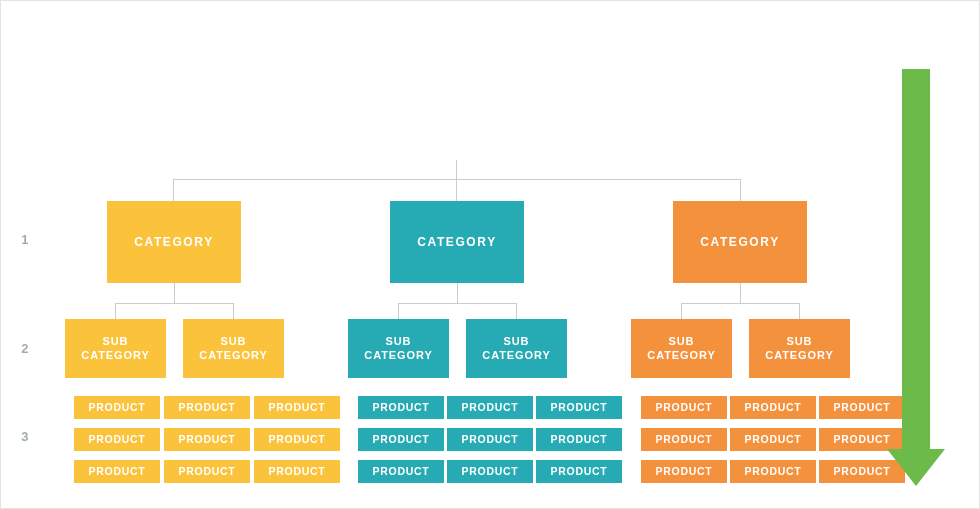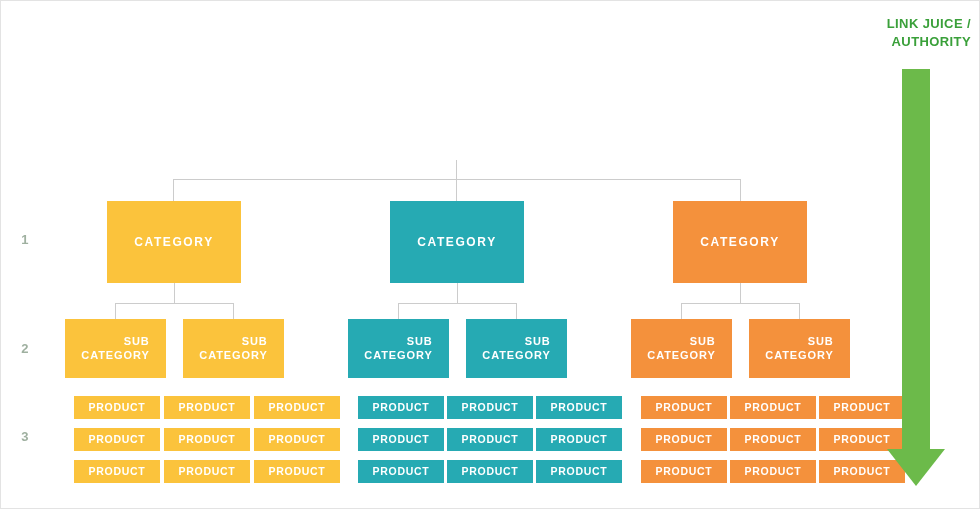--- a/index.html
+++ b/index.html
@@ -19,21 +19,21 @@
     box-sizing: border-box;
     overflow: hidden;
   }
 
   
   .node {
     position: absolute;
     display: flex;
     align-items: center;
     justify-content: center;
-    text-align: right;
+    text-align: center;
     color: #ffffff;
     font-weight: bold;
     letter-spacing: 1.1px;
     box-sizing: border-box;
     line-height: 1.22;
   }
   .node-home {
     font-size: 13px;
     letter-spacing: 2.2px;
   }
@@ -269,24 +269,20 @@
   <div class="node node-product" style="left:608px; top:459px; width:86px; height:23px; background:#f4913c;">
     <span>PRODUCT</span>
     </div>
   <div class="node node-product" style="left:697px; top:459px; width:86px; height:23px; background:#f4913c;">
     <span>PRODUCT</span>
     </div>
   <div class="node node-product" style="left:786px; top:459px; width:86px; height:23px; background:#f4913c;">
     <span>PRODUCT</span>
     </div>
 
-  <div class="juice-caption" style="right:8px; top:14px;">
-    <span>LINK JUICE /</span>
-    <span>AUTHORITY</span>
-  </div>
 
   <div class="arrow-shaft" style="left:901px; top:68px; width:28px; height:380px; background:#6cba4a;"></div>
   <div class="arrow-head" style="left:886px; top:448px;
               border-left:29px solid transparent;
               border-right:29px solid transparent;
               border-top:37px solid #6cba4a;"></div>
 
 </div>
 
 </body></html>

